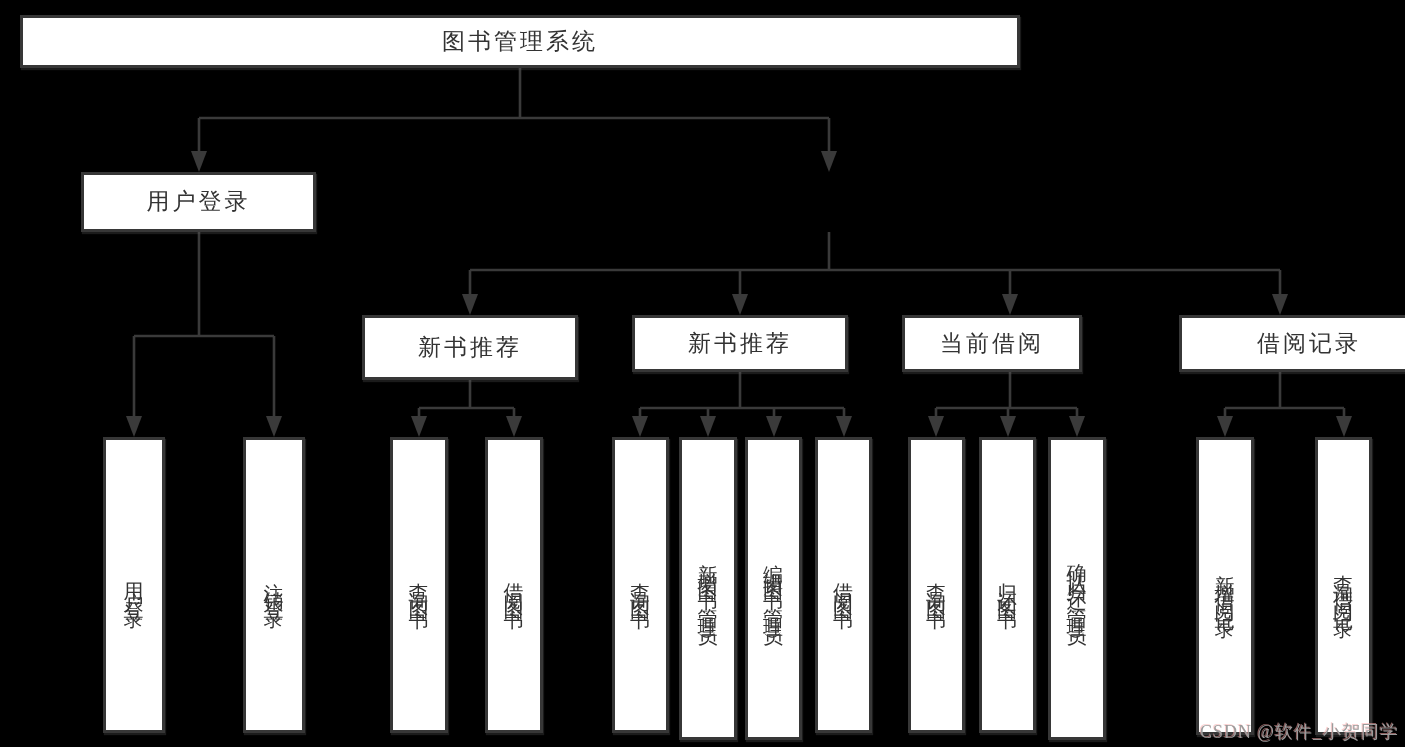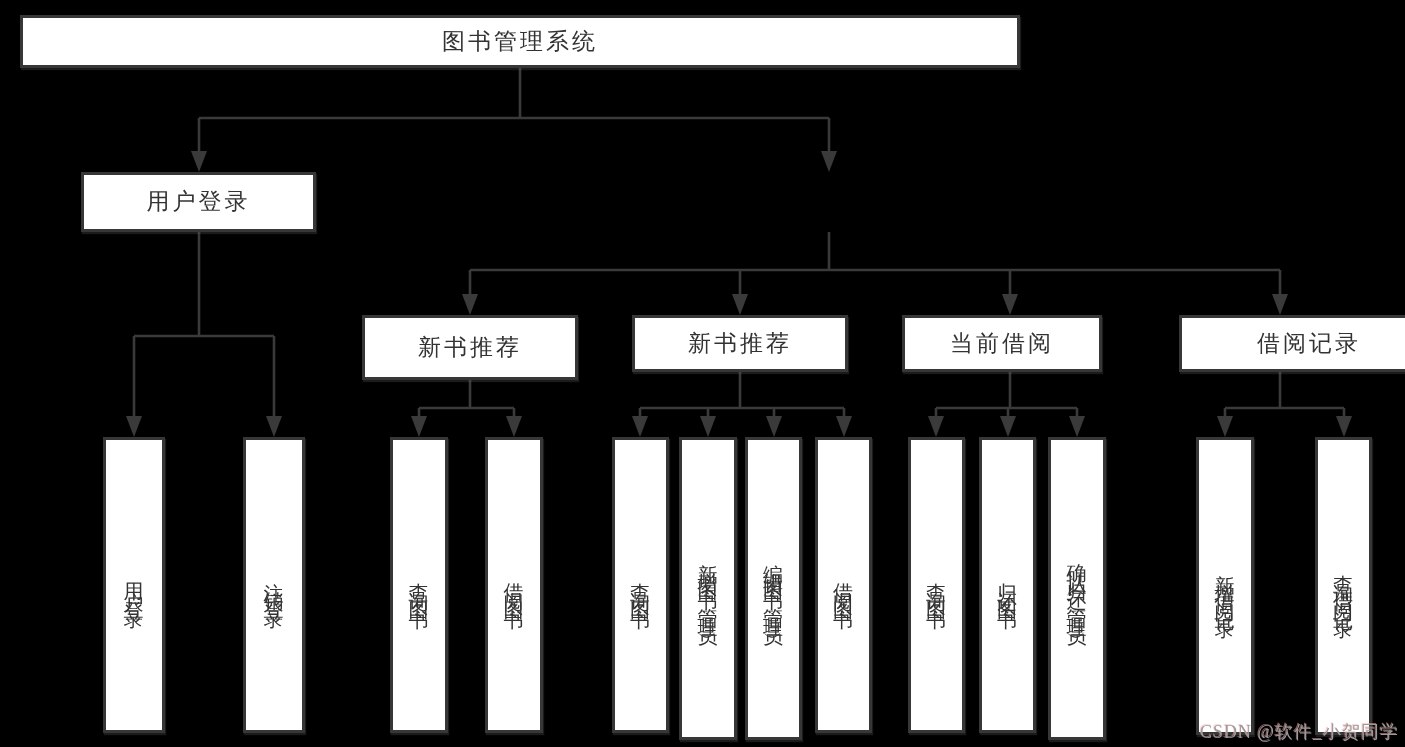--- a/index.html
+++ b/index.html
@@ -62,21 +62,21 @@
       <polygon points="1217,416 1233,416 1225,437"></polygon>
       <polygon points="1336,416 1352,416 1344,437"></polygon>
     </svg>
 
   <div class="box" style="left:20px;top:15px;width:1000px;height:53px">图书管理系统</div>
 
   <div class="box" style="left:81px;top:172px;width:235px;height:60px">用户登录</div>
 
   <div class="box" style="left:362px;top:315px;width:216px;height:65px">新书推荐</div>
   <div class="box" style="left:632px;top:315px;width:216px;height:57px">新书推荐</div>
-  <div class="box" style="left:902px;top:315px;width:200px;height:57px">当前借阅</div>
+  <div class="box" style="left:902px;top:315px;width:180px;height:57px">当前借阅</div>
   <div class="box" style="left:1179px;top:315px;width:260px;height:57px">借阅记录</div>
 
   <div class="box vbox" style="left:103px;top:437px;width:62px;height:296px">用户登录</div>
   <div class="box vbox" style="left:243px;top:437px;width:62px;height:296px">注销登录</div>
 
   <div class="box vbox" style="left:390px;top:437px;width:58px;height:296px">查询图书</div>
   <div class="box vbox" style="left:485px;top:437px;width:58px;height:296px">借阅图书</div>
 
   <div class="box vbox" style="left:612px;top:437px;width:57px;height:296px">查询图书</div>
   <div class="box vbox" style="left:679px;top:437px;width:58px;height:303px">新增图书（管理员）</div>

